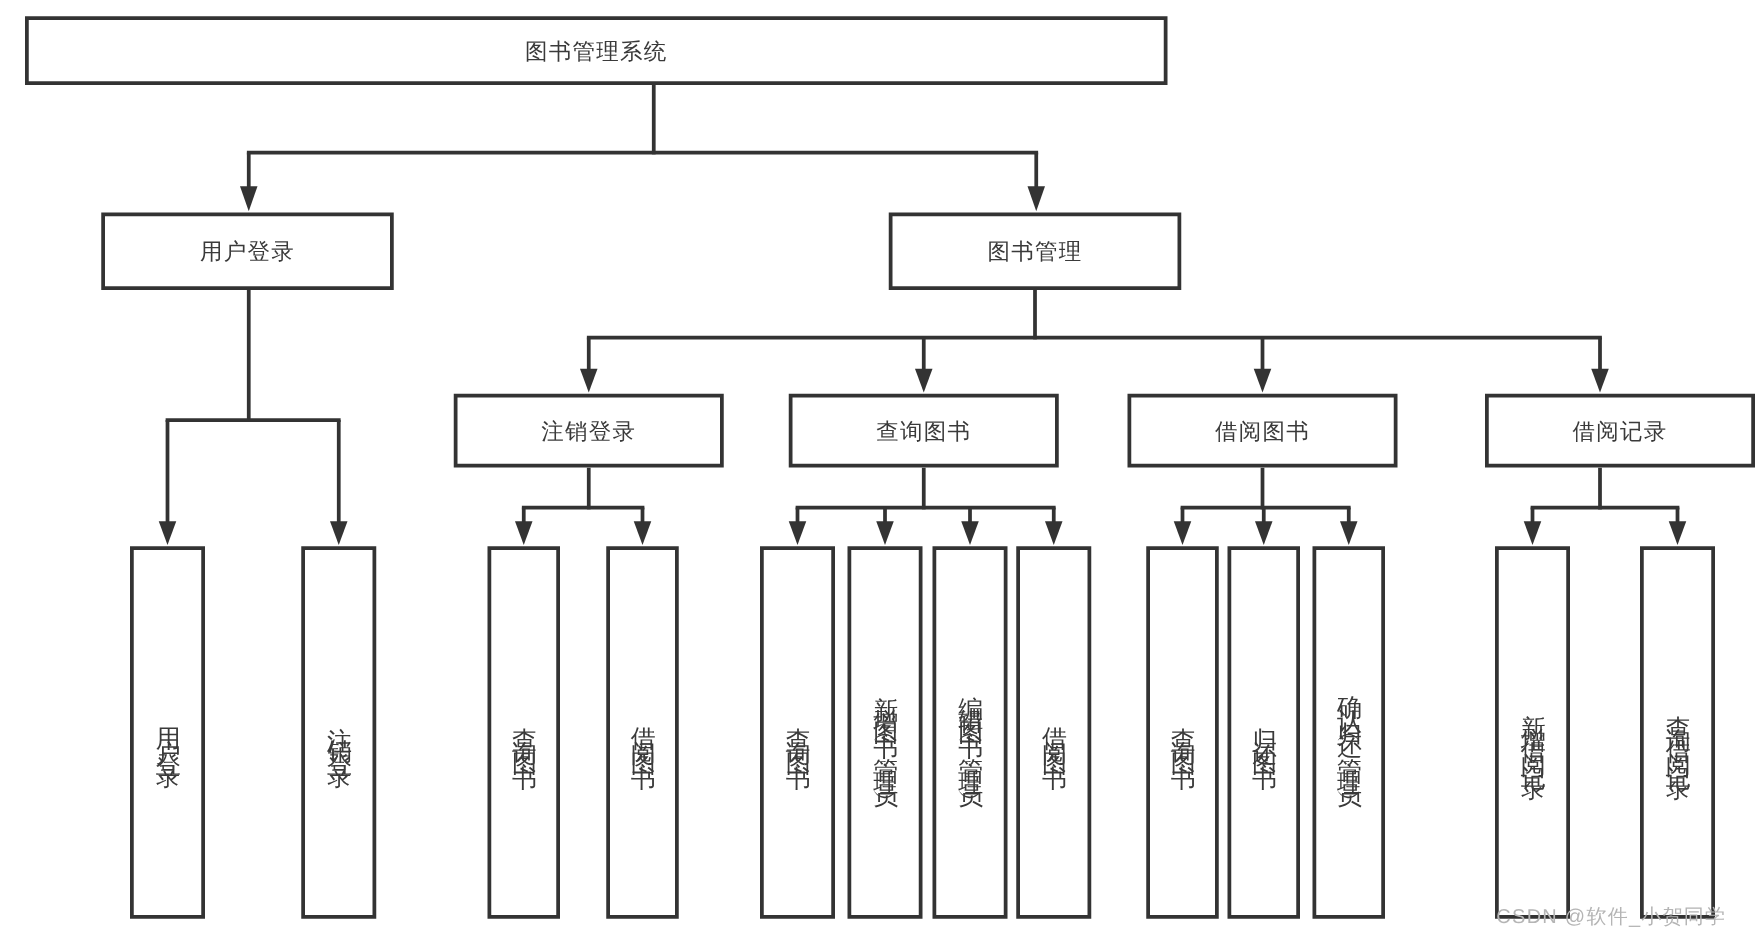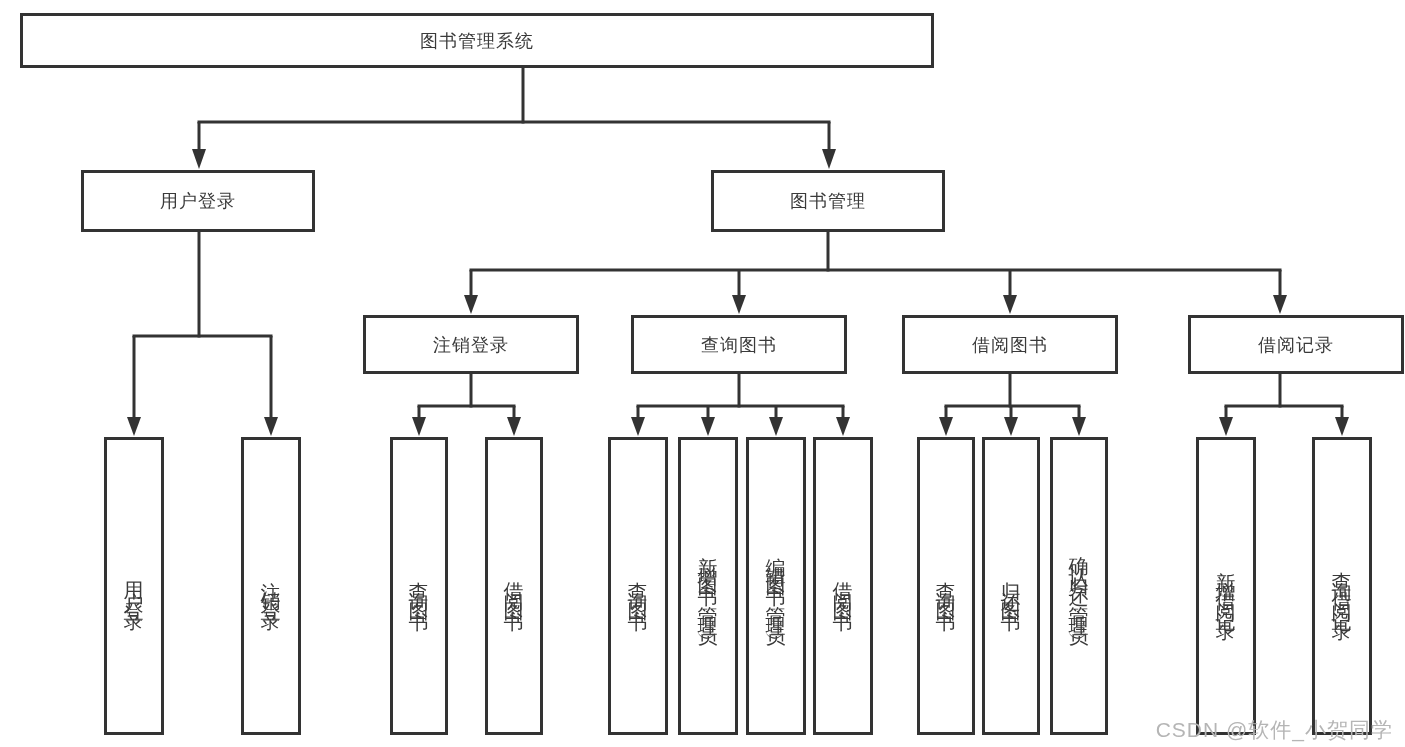--- a/index.html
+++ b/index.html
@@ -43,24 +43,24 @@
   .hbox { font-size: 18px; letter-spacing: 1px; }
   .vbox span {
     writing-mode: vertical-rl;
     font-size: 20px;
     letter-spacing: 10px;
     line-height: 1;
     white-space: nowrap;
   }
   #watermark {
     position: absolute;
-    right: 12px;
+    right: 24px;
     bottom: 3px;
     z-index: 3;
-    font-size: 21px;
+    font-size: 16px;
     color: var(--watermark);
     letter-spacing: 1px;
     white-space: nowrap;
   }
   
   #n-root        { left: 20px;   top: 13px;  width: 914px; height: 55px; }
   #n-user-login  { left: 81px;   top: 170px; width: 234px;  height: 62px; }
   #n-book-mgmt   { left: 711px;  top: 170px; width: 234px;  height: 62px; }
   #n-recommend   { left: 363px;  top: 315px; width: 216px;  height: 59px; }
   #n-borrowing   { left: 631px;  top: 315px; width: 216px;  height: 59px; }

